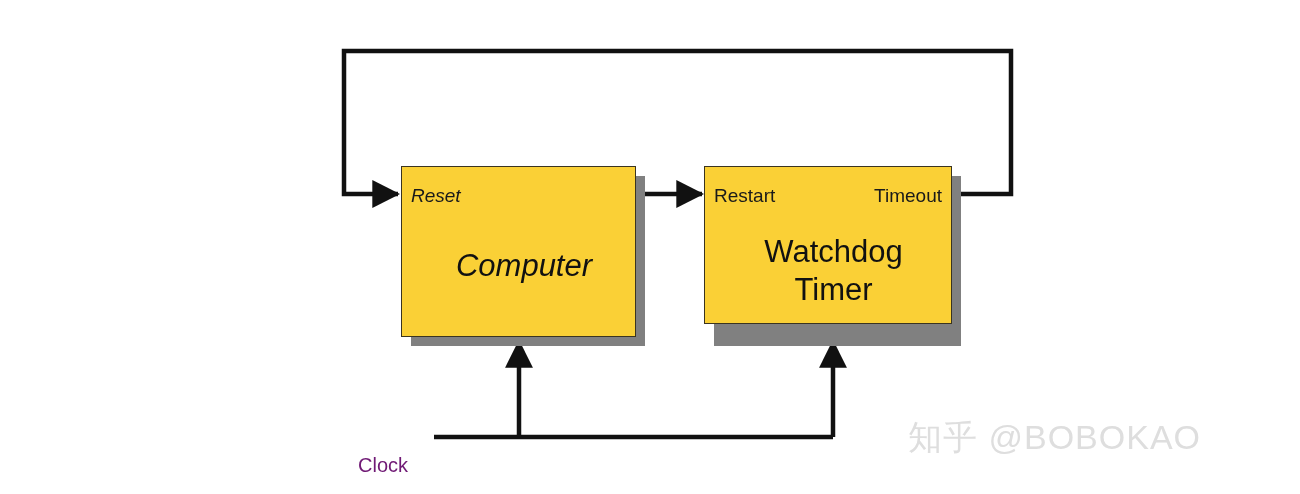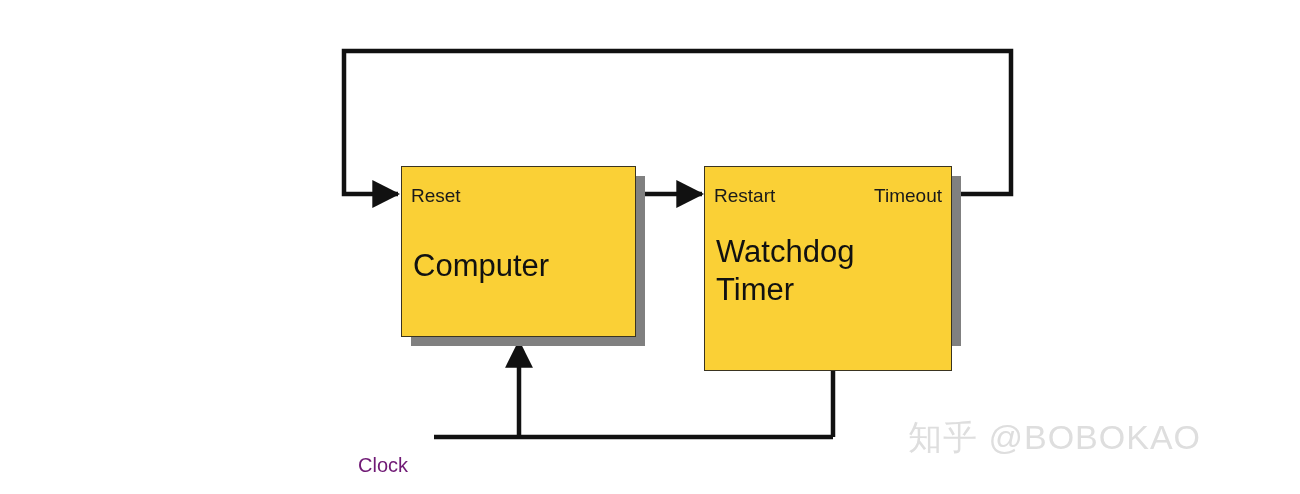--- a/index.html
+++ b/index.html
@@ -42,20 +42,21 @@
     position: absolute;
     font-size: 19px;
     color: #1a1a1a;
     white-space: nowrap;
     line-height: 1;
   }
   .block-title {
     position: absolute;
     left: 0;
     right: 0;
+    text-align: center;
     font-size: 31px;
     color: #111111;
     line-height: 38px;
     white-space: pre-line;
     padding-left: 11px;
   }
 
   
   .free-label {
     position: absolute;
@@ -95,27 +96,27 @@
     <path d="M 637 194 L 702 194" fill="none" stroke="#111111" stroke-width="4.5" marker-end="url(#arrow)"></path>
 
     <path d="M 434 437 L 833 437" fill="none" stroke="#111111" stroke-width="4.5"></path>
 
     <path d="M 519 437 L 519 342" fill="none" stroke="#111111" stroke-width="4.5" marker-end="url(#arrow)"></path>
 
     <path d="M 833 437 L 833 342" fill="none" stroke="#111111" stroke-width="4.5" marker-end="url(#arrow)"></path>
   </svg>
 
   <div class="block-shadow" style="left:411px; top:176px; width:234px; height:170px;"></div>
-  <div class="block" style="left:401px; top:166px; width:235px; height:171px;">
+  <div class="block" style="left:401px; top:166px; width:235px; height:171px;font-style:italic;">
     <span class="port-label" style="left:9px; top:19px;">Reset</span>
     <span class="block-title" style="top:80px;">Computer</span>
   </div>
 
   <div class="block-shadow" style="left:714px; top:176px; width:247px; height:170px;"></div>
-  <div class="block" style="left:704px; top:166px; width:248px; height:205px;">
+  <div class="block" style="left:704px; top:166px; width:248px; height:158px;">
     <span class="port-label" style="left:9px; top:19px;">Restart</span>
     <span class="port-label" style="right:9px; top:19px;margin-left:48px;">Timeout</span>
     <span class="block-title" style="top:66px;">Watchdog
 Timer</span>
   </div>
 
   <span class="free-label" style="left:358px; top:427px;">Clock</span>
 
   <div id="watermark">知乎 @BOBOKAO</div>
 

